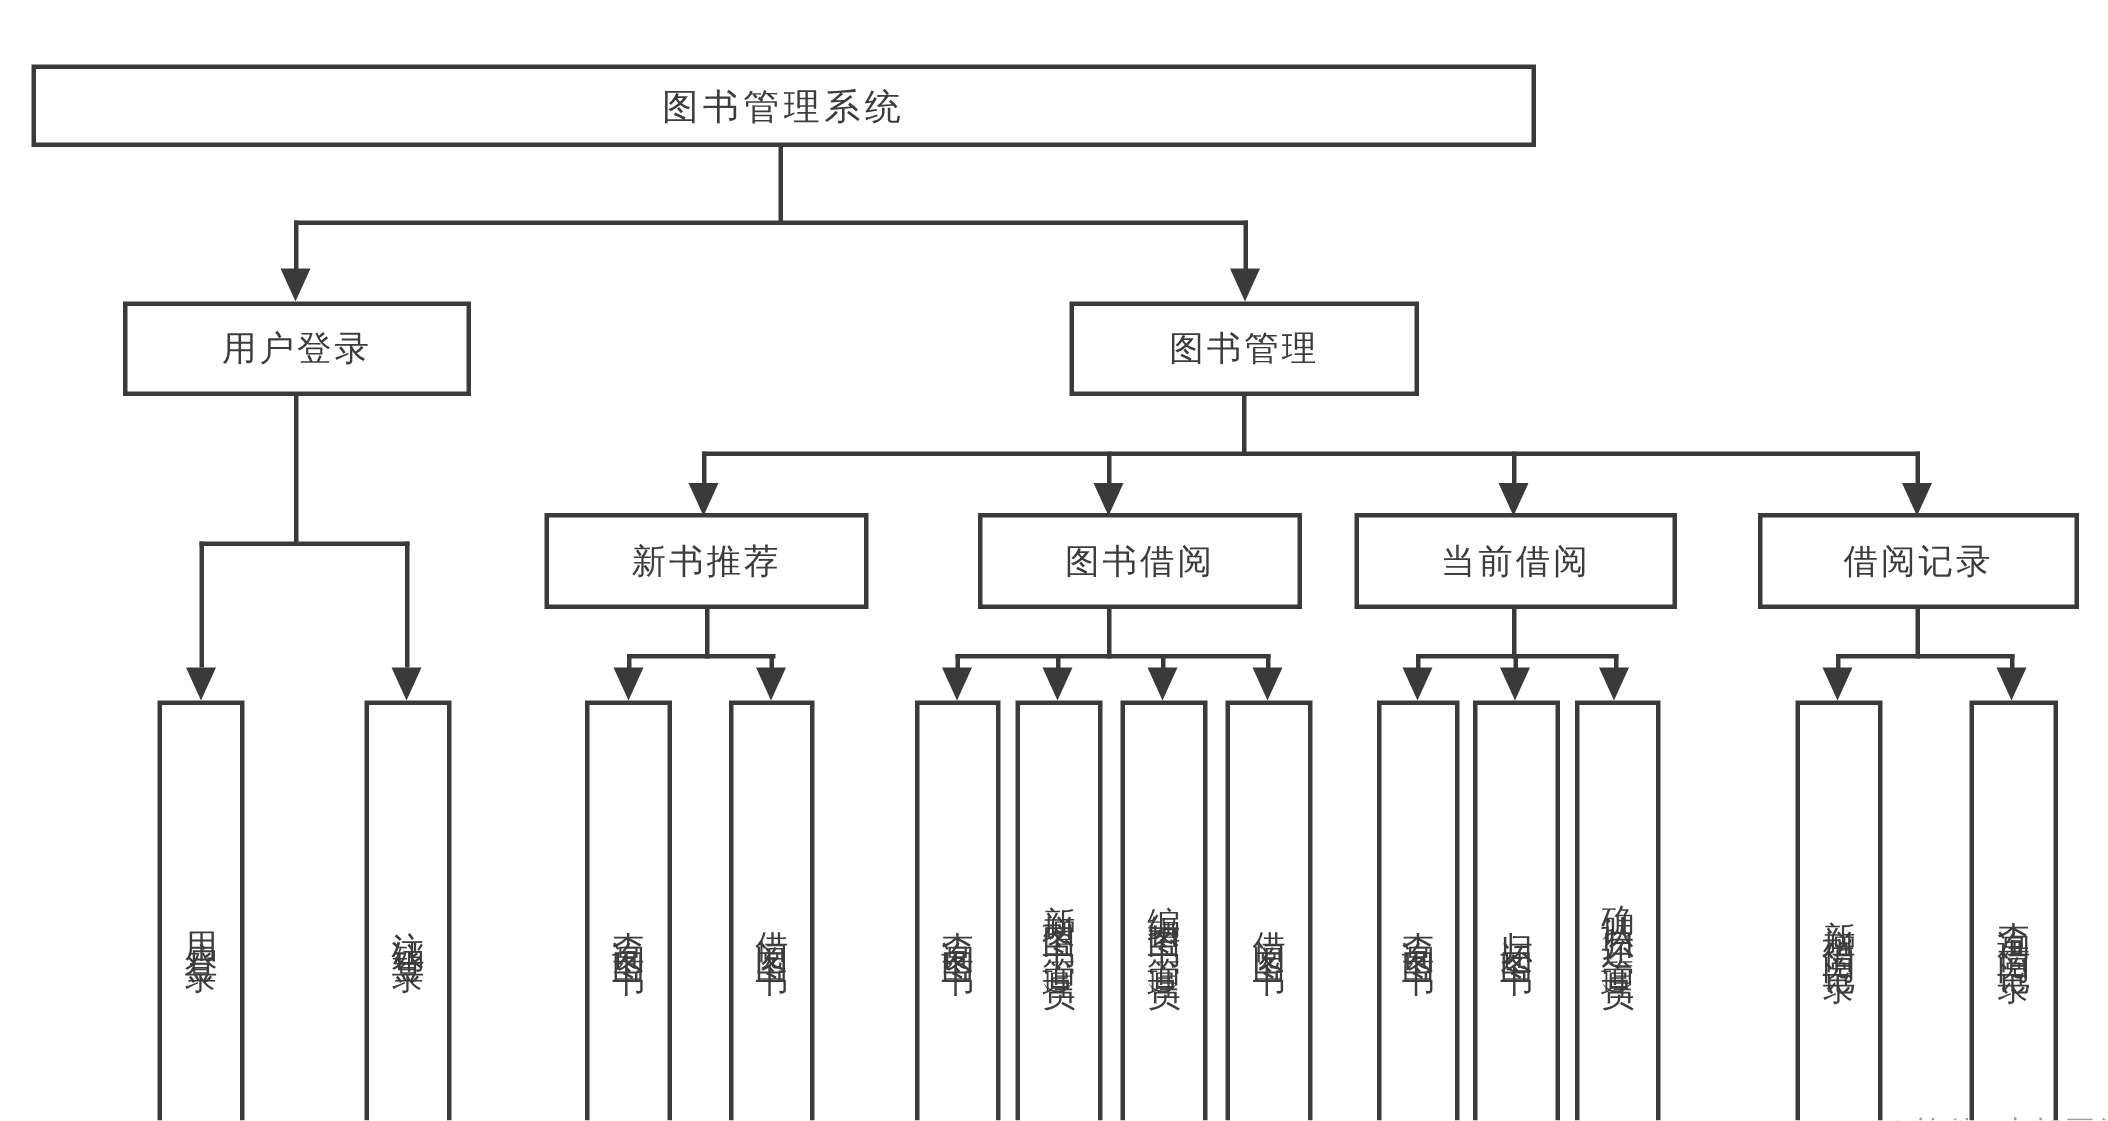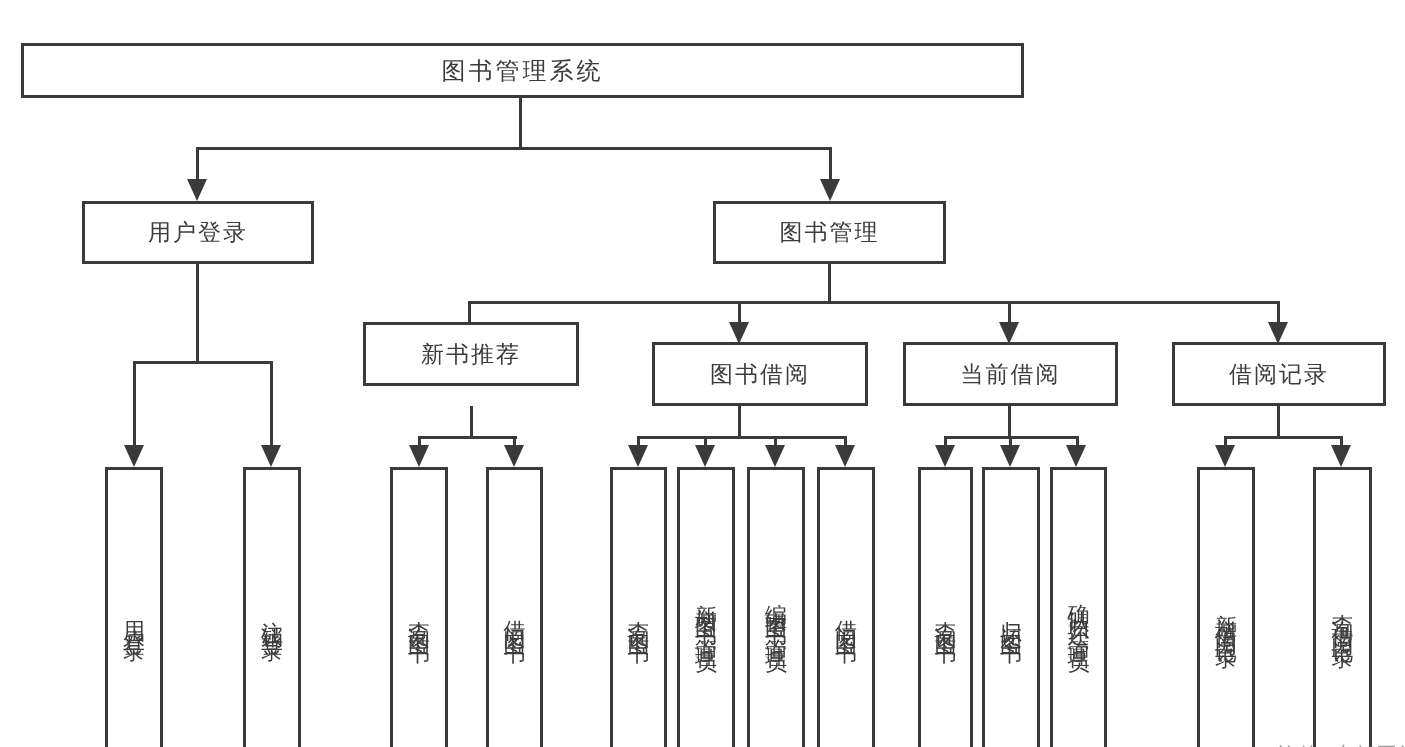--- a/index.html
+++ b/index.html
@@ -78,21 +78,21 @@
   <div class="hline" style="left:468px; top:271px; width:812px;"></div>
   <div class="vline" style="left:468px;  top:271px; height:23px;"></div>
   <div class="vline" style="left:738px;  top:271px; height:23px;"></div>
   <div class="vline" style="left:1008px; top:271px; height:23px;"></div>
   <div class="vline" style="left:1277px; top:271px; height:23px;"></div>
   <div class="arrow" style="left:459px;  top:292px;"></div>
   <div class="arrow" style="left:729px;  top:292px;"></div>
   <div class="arrow" style="left:999px;  top:292px;"></div>
   <div class="arrow" style="left:1268px; top:292px;"></div>
 
-  <div class="node" style="left:363px;  top:292px; width:216px; height:64px;">新书推荐</div>
+  <div class="node" style="left:363px;  top:312px; width:216px; height:64px;">新书推荐</div>
   <div class="node" style="left:652px;  top:312px; width:216px; height:64px;">图书借阅</div>
   <div class="node" style="left:903px;  top:312px; width:215px; height:64px;">当前借阅</div>
   <div class="node" style="left:1172px; top:312px; width:214px; height:64px;">借阅记录</div>
 
   <div class="vline" style="left:470px; top:376px; height:33px;"></div>
   <div class="hline" style="left:418px; top:406px; width:99px;"></div>
   <div class="vline" style="left:418px; top:406px; height:12px;"></div>
   <div class="vline" style="left:513px; top:406px; height:12px;"></div>
   <div class="arrow" style="left:409px; top:415px;"></div>
   <div class="arrow" style="left:504px; top:415px;"></div>

